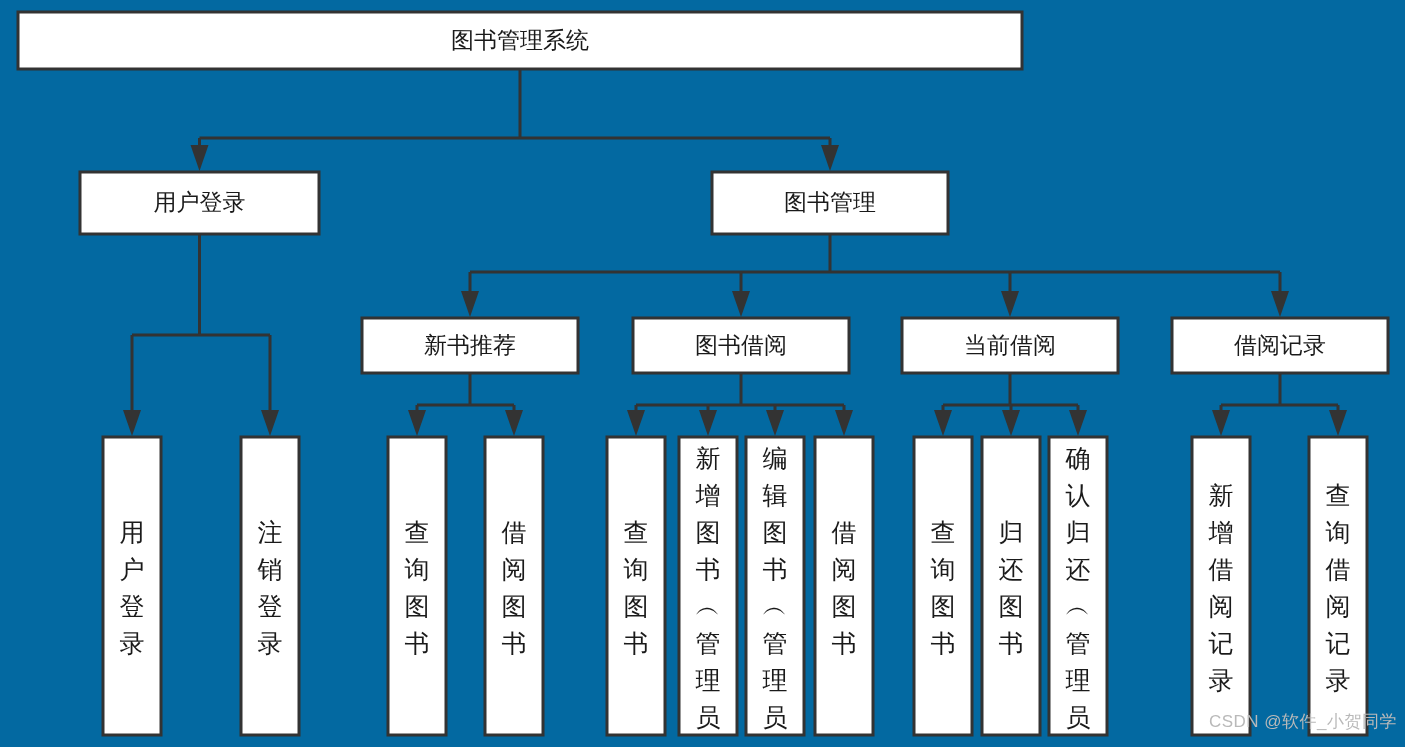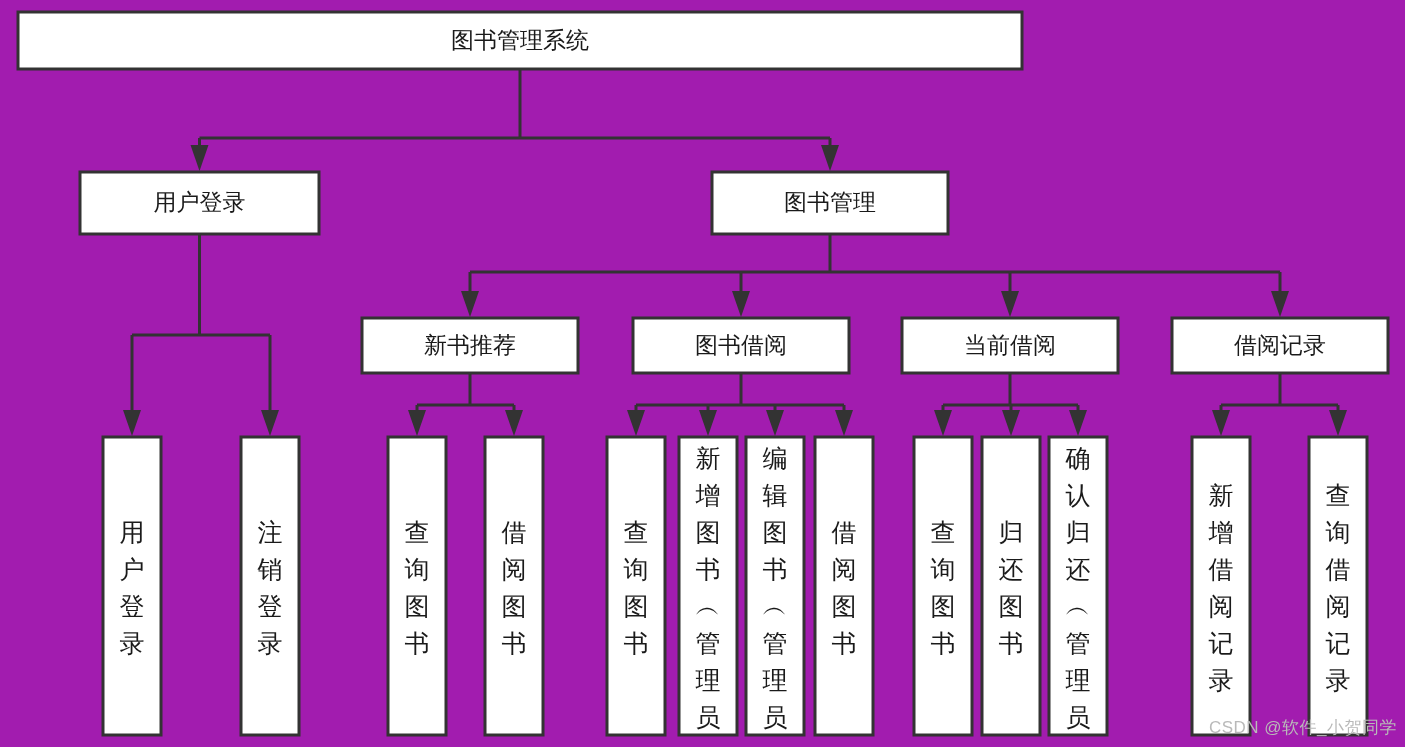--- a/index.html
+++ b/index.html
@@ -12,21 +12,21 @@
     width: 1405px;
     height: 747px;
     font-family: "Liberation Sans", "DejaVu Sans", sans-serif;
     overflow: hidden;
     position: relative;
   }
   #diagram-root {
     position: relative;
     width: 1405px;
     height: 747px;
-    background: #a21caf;
+    background: #0369a1;
   }
   svg#flowchart {
     display: block;
     width: 1405px;
     height: 747px;
   }
   .node-box {
     fill: #ffffff;
     stroke: #333333;
     stroke-width: 3;
@@ -50,21 +50,21 @@
   }
   .node-label-vertical {
     font-family: "Liberation Sans", "DejaVu Sans", sans-serif;
     fill: #1a1a1a;
     font-size: 25px;
     text-anchor: middle;
   }
   .watermark {
     position: absolute;
     right: 8px;
-    bottom: 8px;
+    bottom: 14px;
     font-family: "Liberation Sans", "DejaVu Sans", sans-serif;
     font-size: 17px;
     color: #b9b9b9;
     letter-spacing: 0.5px;
     white-space: nowrap;
     user-select: none;
   }
 </style>
 </head>
 <body>

